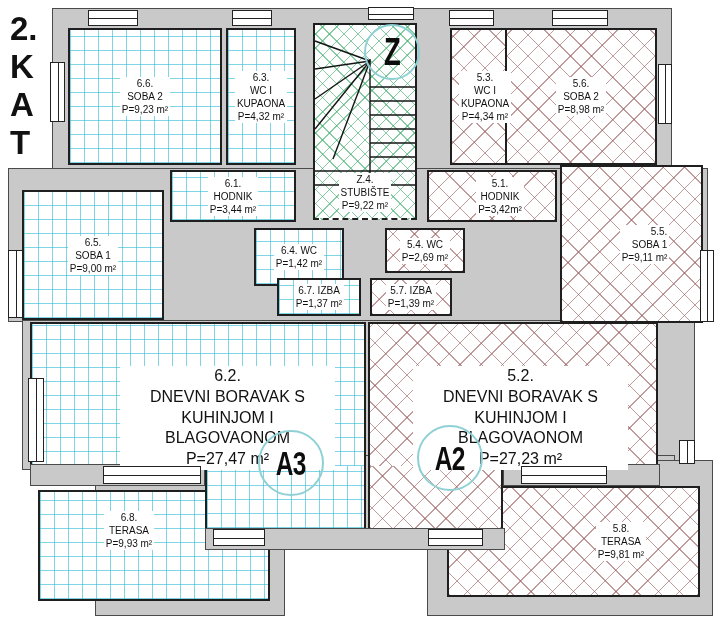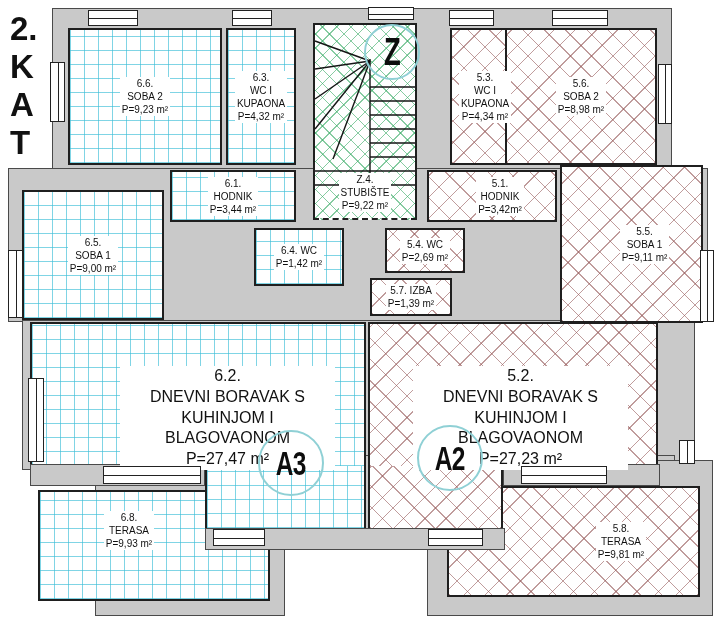--- a/index.html
+++ b/index.html
@@ -85,20 +85,26 @@
     <div class="lbl">
       <span>6.5.</span>
         <span>SOBA 1</span>
         <span>P=9,00 m²</span>
     </div>
   </div>
   <div class="room pat-cyan" style="left:254px;top:228px;width:90px;height:58px;">
     <div class="lbl">
       <span>6.4.  WC</span>
         <span>P=1,42 m²</span>
+    </div>
+  </div>
+  <div class="room pat-cyan" style="left:277px;top:278px;width:84px;height:38px;">
+    <div class="lbl">
+      <span>6.7.  IZBA</span>
+        <span>P=1,37 m²</span>
     </div>
   </div>
 
   <div class="room pat-cyan" style="left:30px;top:322px;width:336px;height:146px;"></div>
 
   <div class="room pat-green dash-bottom" style="left:313px;top:23px;width:104px;height:197px;align-items:flex-end;">
     <div class="lbl" style="margin-bottom:6px;">
       <span>Z.4.</span>
         <span>STUBIŠTE</span>
         <span>P=9,22 m²</span>
@@ -151,21 +157,21 @@
         <span>P=2,69 m²</span>
     </div>
   </div>
   <div class="room pat-red" style="left:370px;top:278px;width:82px;height:38px;">
     <div class="lbl">
       <span>5.7.  IZBA</span>
         <span>P=1,39 m²</span>
     </div>
   </div>
   <div class="room pat-red" style="left:560px;top:165px;width:143px;height:158px;">
-    <div class="lbl" style="margin-left:26px;">
+    <div class="lbl" style="margin-left:26px;text-align:right;">
       <span>5.5.</span>
         <span>SOBA 1</span>
         <span>P=9,11 m²</span>
     </div>
   </div>
 
   <div class="room pat-red" style="left:368px;top:322px;width:290px;height:146px;"></div>
 
   <div class="overlay" style="left:30px;top:464px;width:175px;height:22px;background:#c9c9c9;border:1px solid #4a4a4a;"></div>
   <div class="overlay" style="left:503px;top:464px;width:157px;height:22px;background:#c9c9c9;border:1px solid #4a4a4a;"></div>

